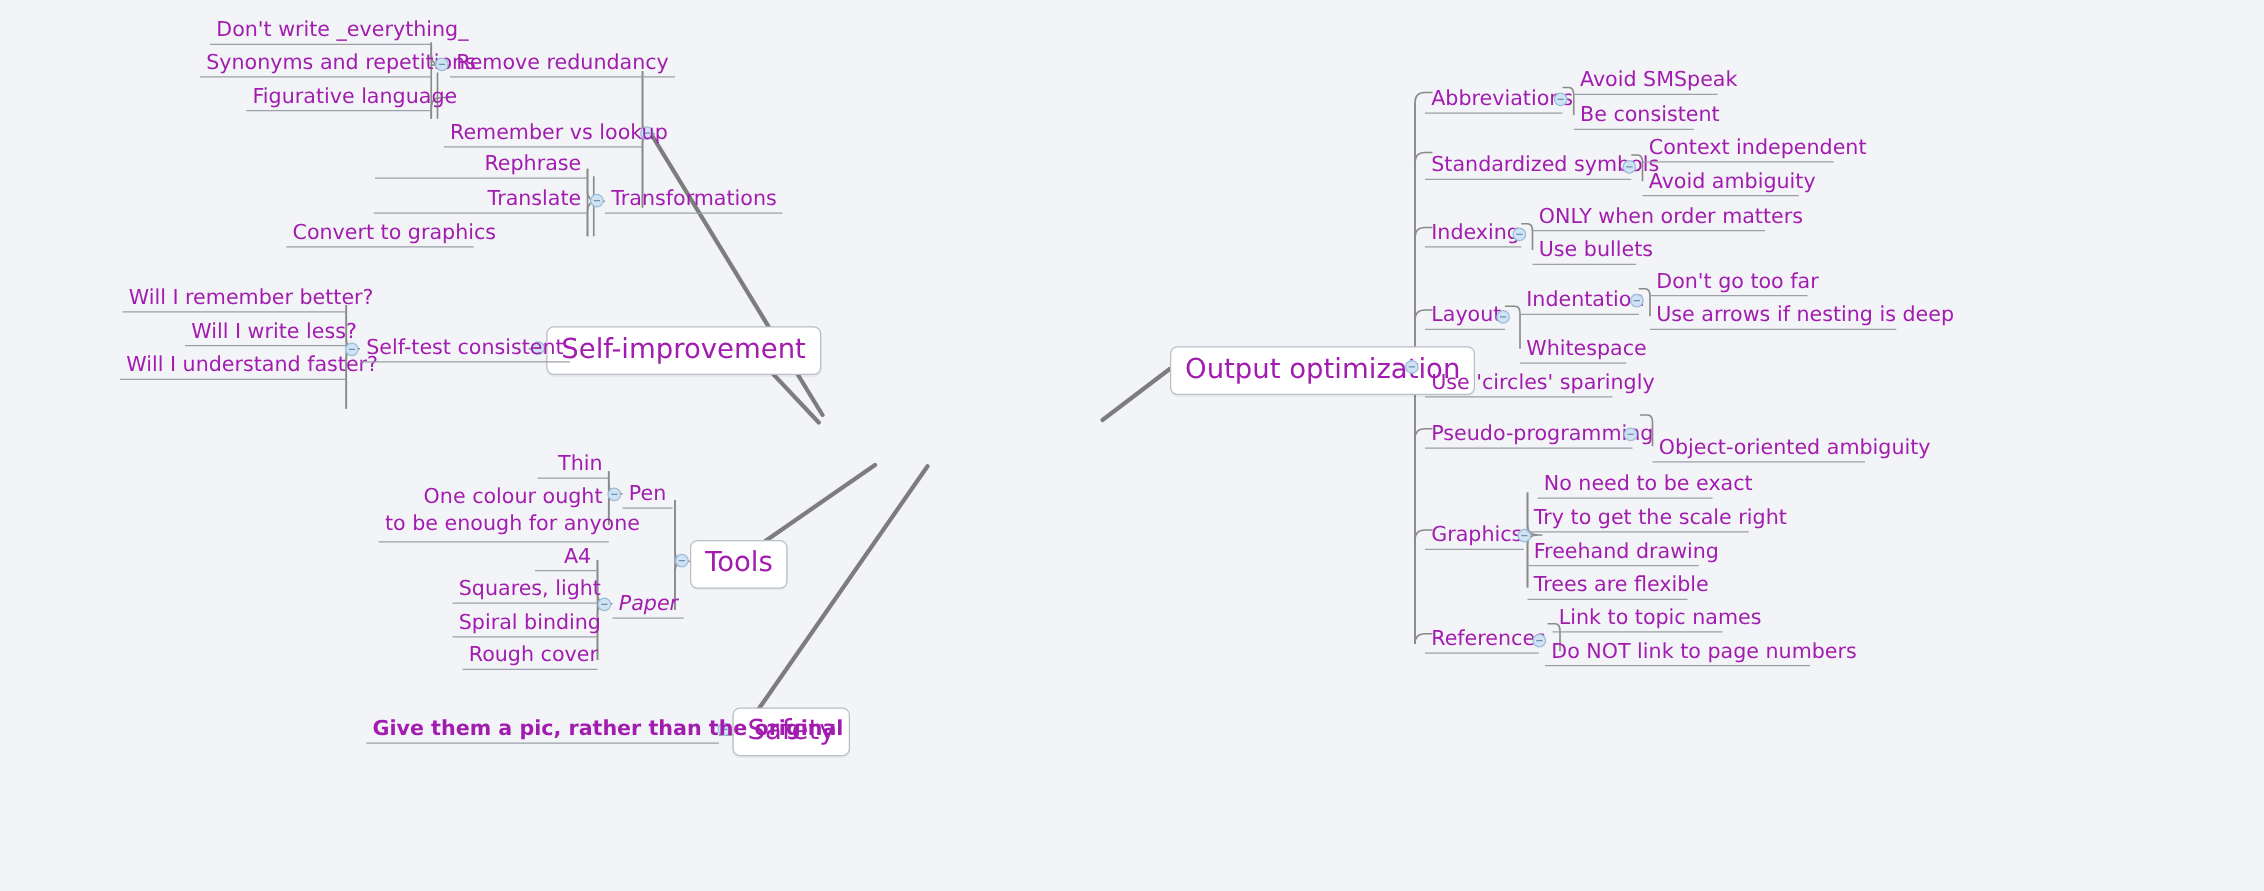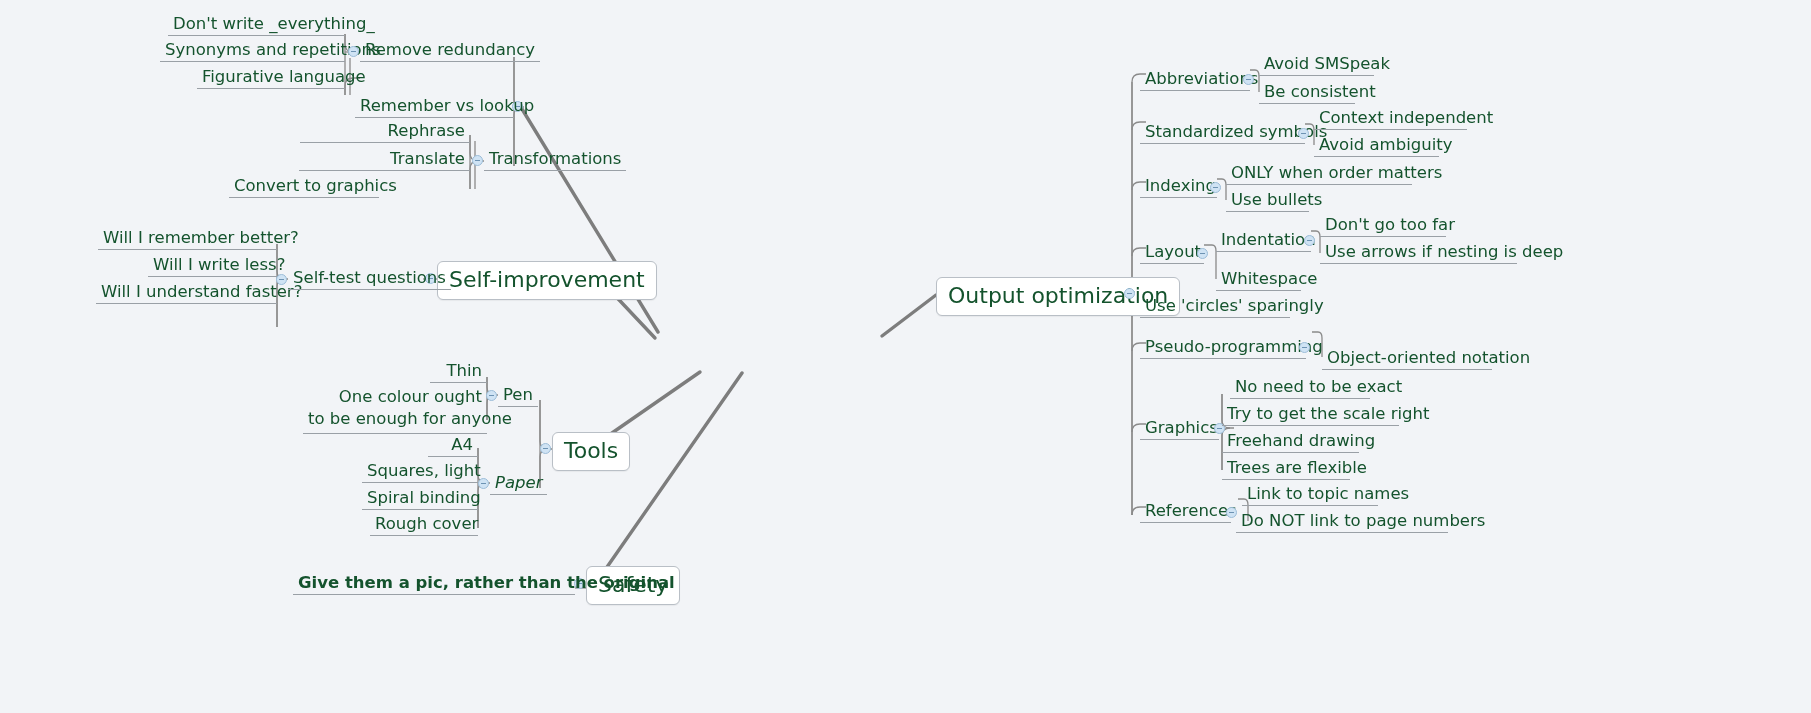--- a/index.html
+++ b/index.html
@@ -11,21 +11,21 @@
     position:relative;
   }
   #map{position:absolute;inset:0;}
   svg.links{position:absolute;left:0;top:0;width:1811px;height:713px;pointer-events:none;}
 
   
   .node{
     position:absolute;
     box-sizing:border-box;
     white-space:pre;
-    color:#14532d;
+    color:#a21caf;
     line-height:1.18;
   }
   
   .leaf{
     font-size:16.5px;
     padding:1px 5px 2px 5px;
     border-bottom:1.3px solid #9aa0a6;
     background:transparent;
   }
   .leaf.r{text-align:right;}
@@ -173,21 +173,21 @@
 
   <div class="node leaf r" style="left:300px;top:120px;width:170px;">Rephrase</div>
   <div class="node leaf r" style="left:299px;top:148px;width:171px;">Translate</div>
   <div class="node leaf r" style="left:229px;top:175px;width:150px;">Convert to graphics</div>
   <div class="node leaf l" style="left:484px;top:148px;">Transformations</div>
   <div class="handle" style="left:472px;top:155px;"></div>
 
   <div class="node leaf r" style="left:98px;top:227px;width:179px;">Will I remember better?</div>
   <div class="node leaf r" style="left:148px;top:254px;width:129px;">Will I write less?</div>
   <div class="node leaf r" style="left:96px;top:281px;width:181px;">Will I understand faster?</div>
-  <div class="node leaf l" style="left:288px;top:267px;">Self-test questions</div>
+  <div class="node leaf l" style="left:288px;top:267px;">Self-test consistent</div>
   <div class="handle" style="left:276px;top:274px;"></div>
 
   <div class="node leaf r" style="left:430px;top:360px;width:57px;">Thin</div>
   <div class="node leaf r" style="left:303px;top:385px;width:184px;line-height:1.35;">One colour ought
 to be enough for anyone</div>
   <div class="node leaf l" style="left:498px;top:384px;">Pen</div>
   <div class="handle" style="left:486px;top:390px;"></div>
 
   <div class="node leaf r" style="left:428px;top:434px;width:50px;">A4</div>
   <div class="node leaf r" style="left:362px;top:460px;width:116px;">Squares, light</div>
@@ -218,21 +218,21 @@
   <div class="node leaf l" style="left:1216px;top:229px;width:95px;">Indentation</div>
   <div class="handle" style="left:1304px;top:235px;"></div>
   <div class="node leaf l" style="left:1320px;top:214px;width:126px;">Don't go too far</div>
   <div class="node leaf l" style="left:1320px;top:241px;width:197px;text-align:center;">Use arrows if nesting is deep</div>
   <div class="node leaf l" style="left:1216px;top:268px;width:85px;">Whitespace</div>
 
   <div class="node leaf l" style="left:1140px;top:295px;width:150px;">Use 'circles' sparingly</div>
 
   <div class="node leaf r" style="left:1140px;top:336px;width:166px;">Pseudo-programming</div>
   <div class="handle" style="left:1299px;top:342px;"></div>
-  <div class="node leaf l" style="left:1322px;top:347px;width:170px;">Object-oriented notation</div>
+  <div class="node leaf l" style="left:1322px;top:347px;width:170px;">Object-oriented ambiguity</div>
 
   <div class="node leaf r" style="left:1140px;top:417px;width:79px;">Graphics</div>
   <div class="handle" style="left:1214px;top:423px;"></div>
   <div class="node leaf l" style="left:1230px;top:376px;width:140px;">No need to be exact</div>
   <div class="node leaf l" style="left:1222px;top:403px;width:177px;">Try to get the scale right</div>
   <div class="node leaf l" style="left:1222px;top:430px;width:137px;">Freehand drawing</div>
   <div class="node leaf l" style="left:1222px;top:457px;width:128px;">Trees are flexible</div>
 
   <div class="node leaf r" style="left:1140px;top:500px;width:91px;">References</div>
   <div class="handle" style="left:1226px;top:507px;"></div>

